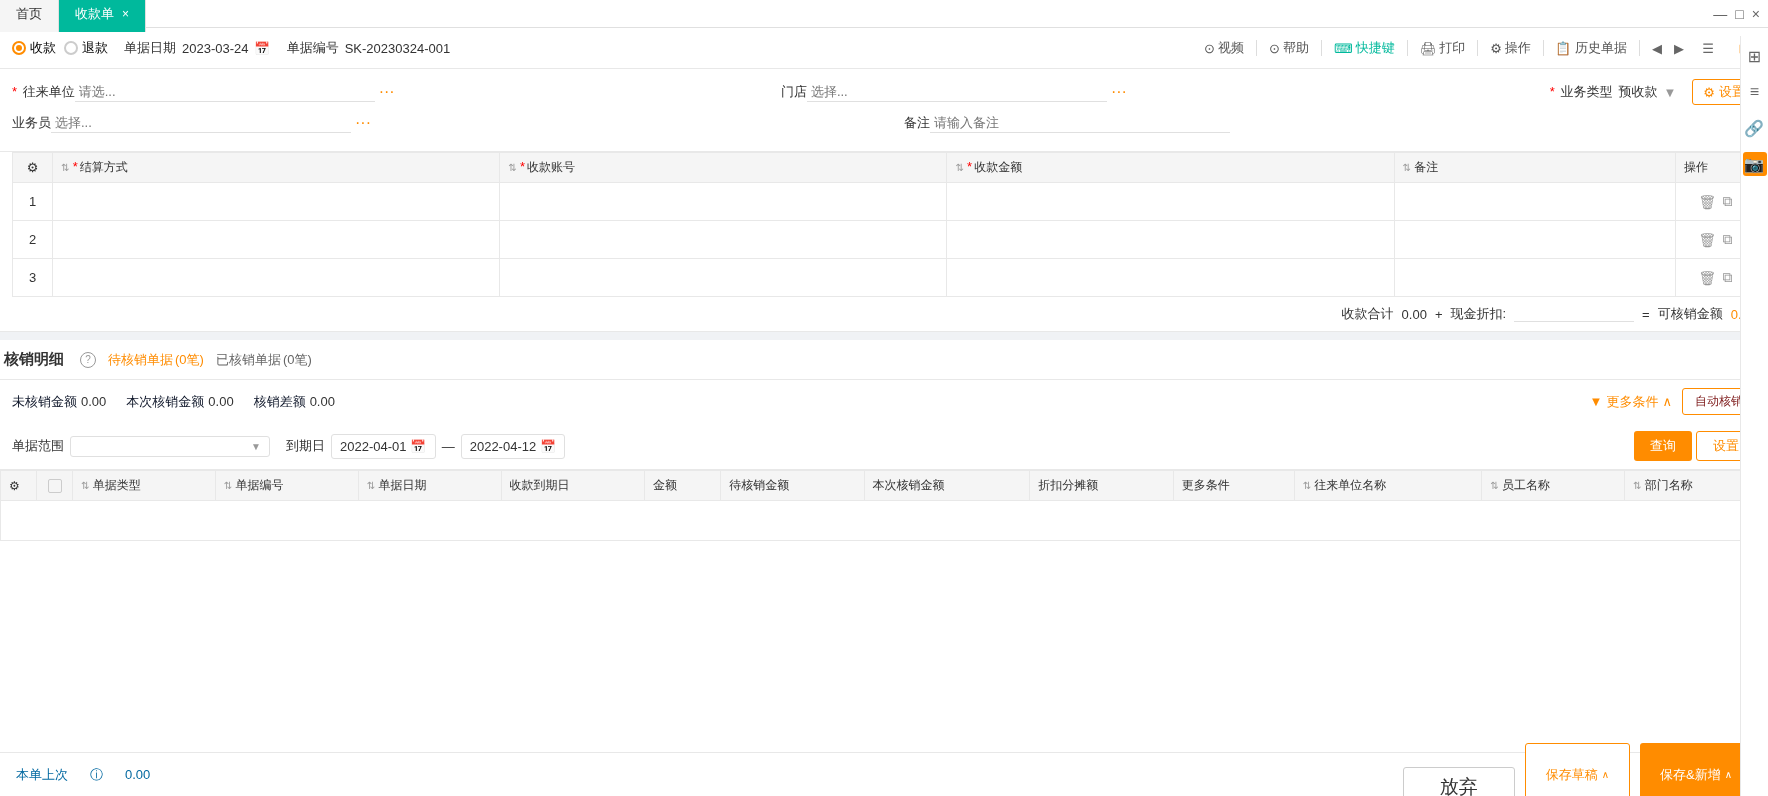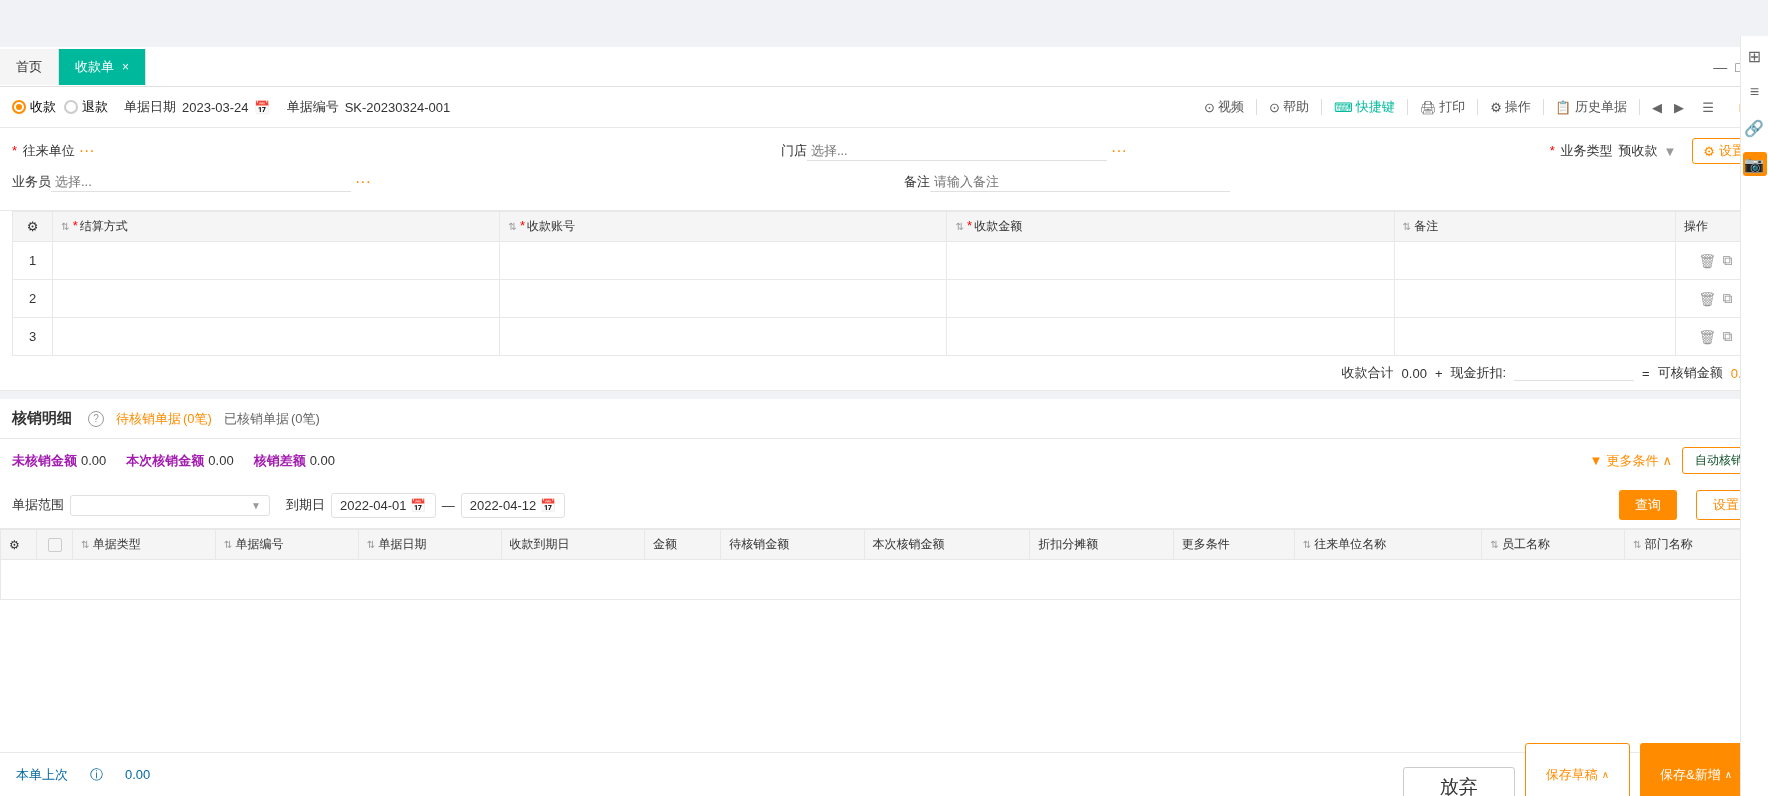--- a/index.html
+++ b/index.html
@@ -1,21 +1,21 @@
 <!DOCTYPE html>
 <html><head>
   <meta charset="utf-8">
   <style>
     * { box-sizing: border-box; margin: 0; padding: 0; font-family: 'Microsoft YaHei', Arial, sans-serif; font-size: 13px; }
     body { background: #f0f2f5; width: 1768px; height: 796px; overflow: hidden; }
 
     
     .tab-bar {
-      display: flex; align-items: center; background: #fff; height: 40px;
-      border-bottom: 1px solid #e0e0e0; padding-left: 0; margin-top: 47px;
+      display: flex; align-items: center; background: #fff; height: 28px;
+      border-bottom: 1px solid #e0e0e0; padding-left: 0;
     }
     .tab-item {
       display: flex; align-items: center; padding: 0 16px; height: 36px;
       cursor: pointer; font-size: 13px; color: #333; border-right: 1px solid #e0e0e0;
     }
     .tab-item.home { color: #333; background: #f5f5f5; }
     .tab-item.active { background: #00b99c; color: #fff; }
     .tab-close { margin-left: 8px; color: #fff; font-size: 12px; cursor: pointer; }
     .tab-bar-right { margin-left: auto; display: flex; align-items: center; padding-right: 8px; gap: 8px; }
     .tab-bar-right span { cursor: pointer; color: #666; font-size: 14px; }
@@ -87,48 +87,48 @@
     .summary-label { color: #333; }
     .summary-value { color: #333; }
     .summary-highlight { color: #ff8c00; font-weight: 500; }
     .summary-input { width: 120px; border: none; border-bottom: 1px solid #e0e0e0; outline: none; text-align: right; }
 
     
     .section-divider { height: 8px; background: #f0f2f5; }
 
     
     .verify-section { background: #fff; padding: 0; }
-    .verify-header { display: flex; align-items: center; padding: 10px 12px; gap: 12px; border-bottom: 1px solid #e8e8e8; }
+    .verify-header { display: flex; align-items: center; padding: 10px 4px; gap: 12px; border-bottom: 1px solid #e8e8e8; }
     .verify-title { font-size: 15px; font-weight: 600; color: #333; }
     .verify-tab { color: #ff8c00; cursor: pointer; font-size: 13px; display: flex; align-items: center; gap: 2px; }
     .info-icon { display: inline-flex; align-items: center; justify-content: center; width: 16px; height: 16px; border-radius: 50%; border: 1px solid #999; color: #999; font-size: 10px; cursor: pointer; margin-left: 4px; }
 
     
     .stats-row { display: flex; align-items: center; padding: 8px 12px; gap: 20px; background: #fff; }
     .stat-item { display: flex; align-items: center; gap: 4px; color: #333; font-size: 13px; }
-    .stat-label { color: #a21caf; font-weight: bold; }
+    .stat-label { color: #0f172a; }
     .stat-value { color: #333; }
     .stats-right { margin-left: auto; display: flex; align-items: center; gap: 10px; }
     .filter-btn { color: #ff8c00; cursor: pointer; display: flex; align-items: center; gap: 4px; font-size: 12px; }
     .auto-verify-btn {
-      background: #fff; border: 1px solid #ff8c00; color: #14532d;
+      background: #fff; border: 1px solid #ff8c00; color: #7f1d1d;
       border-radius: 3px; padding: 4px 12px; cursor: pointer; font-size: 12px;
     }
 
     
     .filter-row { display: flex; align-items: center; padding: 8px 12px; gap: 16px; background: #fff; border-bottom: 1px solid #e8e8e8; }
     .filter-field { display: flex; align-items: center; gap: 6px; }
     .filter-label { color: #333; white-space: nowrap; }
     .filter-select { display: flex; align-items: center; border: 1px solid #e0e0e0; border-radius: 3px; padding: 4px 8px; gap: 6px; min-width: 200px; cursor: pointer; }
     .filter-select .chevron { color: #999; font-size: 10px; }
     .date-input { border: 1px solid #e0e0e0; border-radius: 3px; padding: 4px 8px; display: flex; align-items: center; gap: 4px; cursor: pointer; }
     .date-val { color: #333; }
     .date-icon { color: #ff8c00; font-size: 13px; }
     .dash { color: #333; }
-    .filter-right { margin-left: auto; display: flex; gap: 19px; }
+    .filter-right { margin-left: auto; display: flex; gap: 4px; }
     .query-btn {
       background: #ff8c00; border: none; color: #fff;
       border-radius: 3px; padding: 5px 16px; cursor: pointer; font-size: 13px;
     }
     .set-btn {
       background: #fff; border: 1px solid #ff8c00; color: #ff8c00;
       border-radius: 3px; padding: 5px 16px; cursor: pointer; font-size: 13px;
     }
 
     
@@ -265,20 +265,21 @@
     </div>
   </div>
 
   <div class="form-area">
     <div class="form-row">
       <div class="form-field">
         <span class="form-label">
           <span class="required">*</span>
           <span>往来单位</span>
         </span>
+        <input class="form-input" style="max-width: 300px;" placeholder="请选...">
         <span class="more-btn">···</span>
       </div>
       <div class="form-field" style="margin-left:40px;">
         <span class="form-label">门店</span>
         <input class="form-input" style="max-width: 300px;" placeholder="选择...">
         <span class="more-btn">···</span>
       </div>
       <div class="form-field" style="margin-left:40px; flex: 0 0 auto;">
         <span class="form-label">
           <span class="required">*</span>

